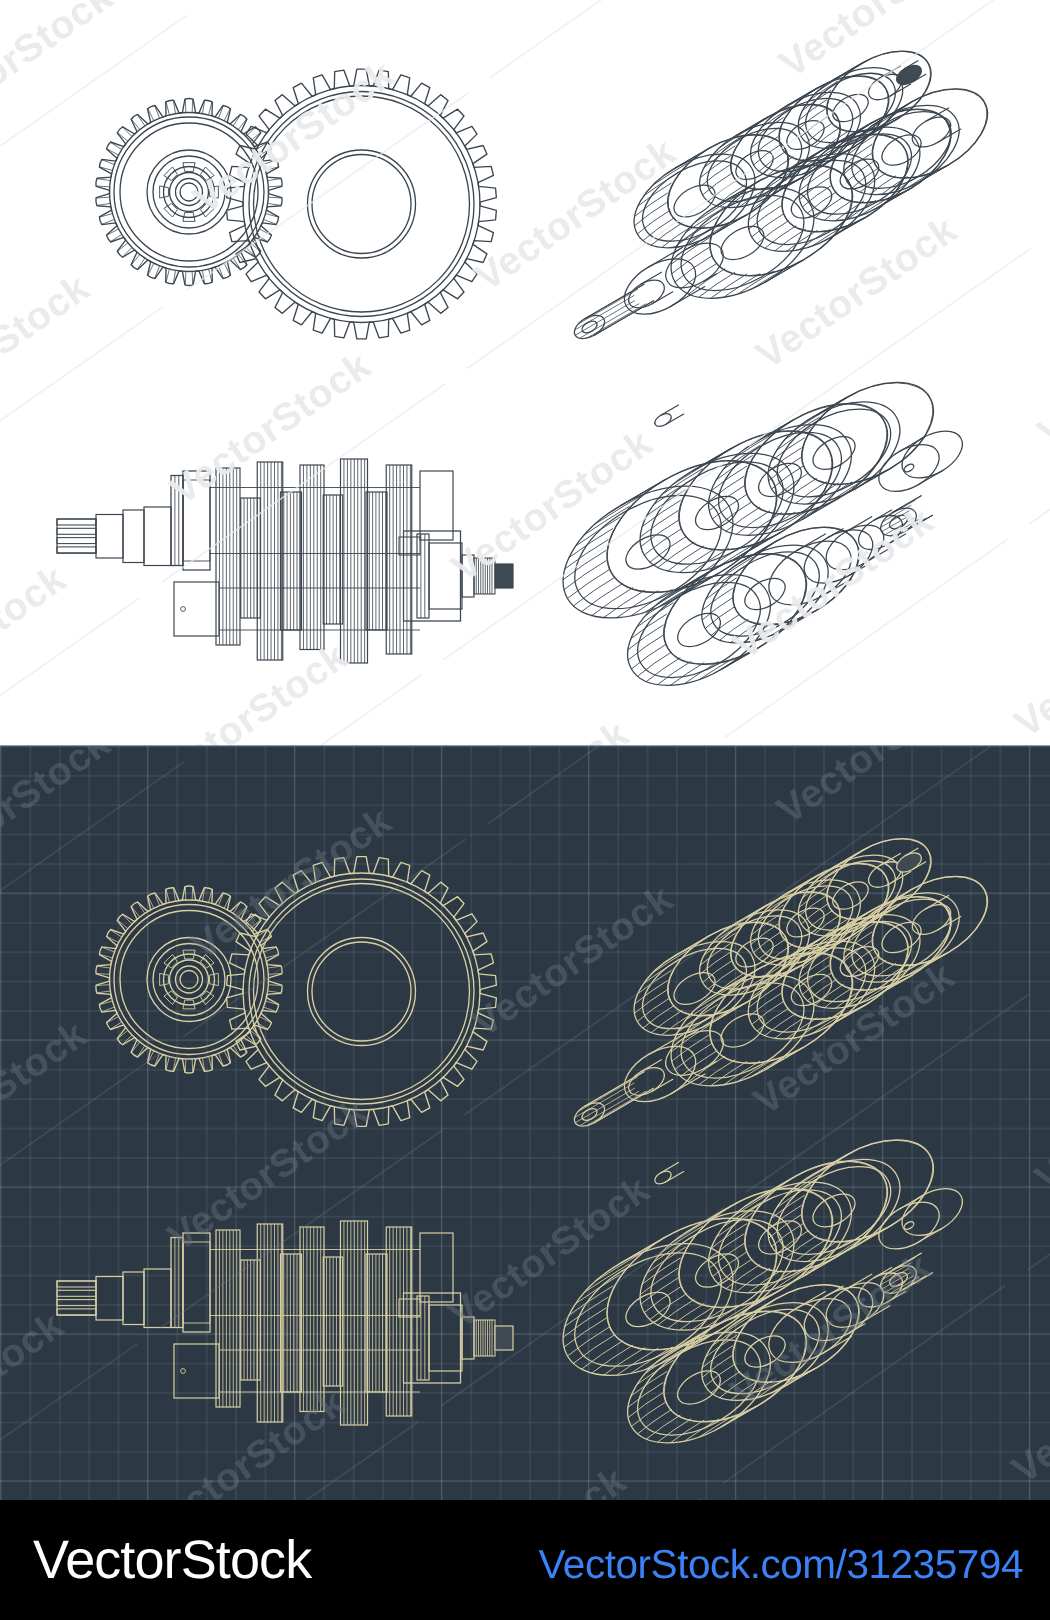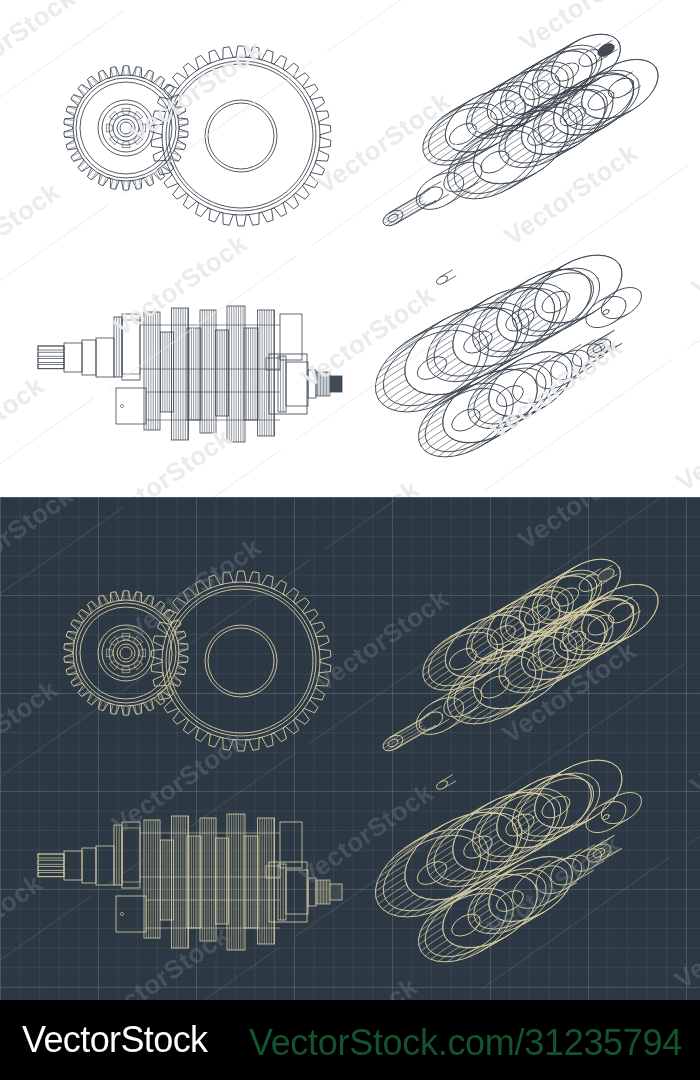--- a/index.html
+++ b/index.html
@@ -71,22 +71,22 @@
     color:#ffffff;
     font-size:36px;
     font-weight:400;
     letter-spacing:-0.6px;
     line-height:44px;
     font-family:"Liberation Sans", sans-serif;
     white-space:nowrap;
   }
   #url-text{
     position:absolute;right:18px;top:1026px;
-    color:#14532d;
-    font-size:36px;
+    color:#3b82f6;
+    font-size:27px;
     font-weight:400;
     letter-spacing:-0.3px;
     line-height:34px;
     font-family:"Liberation Sans", sans-serif;
     white-space:nowrap;
   }
 </style>
 </head>
 <body>
 

